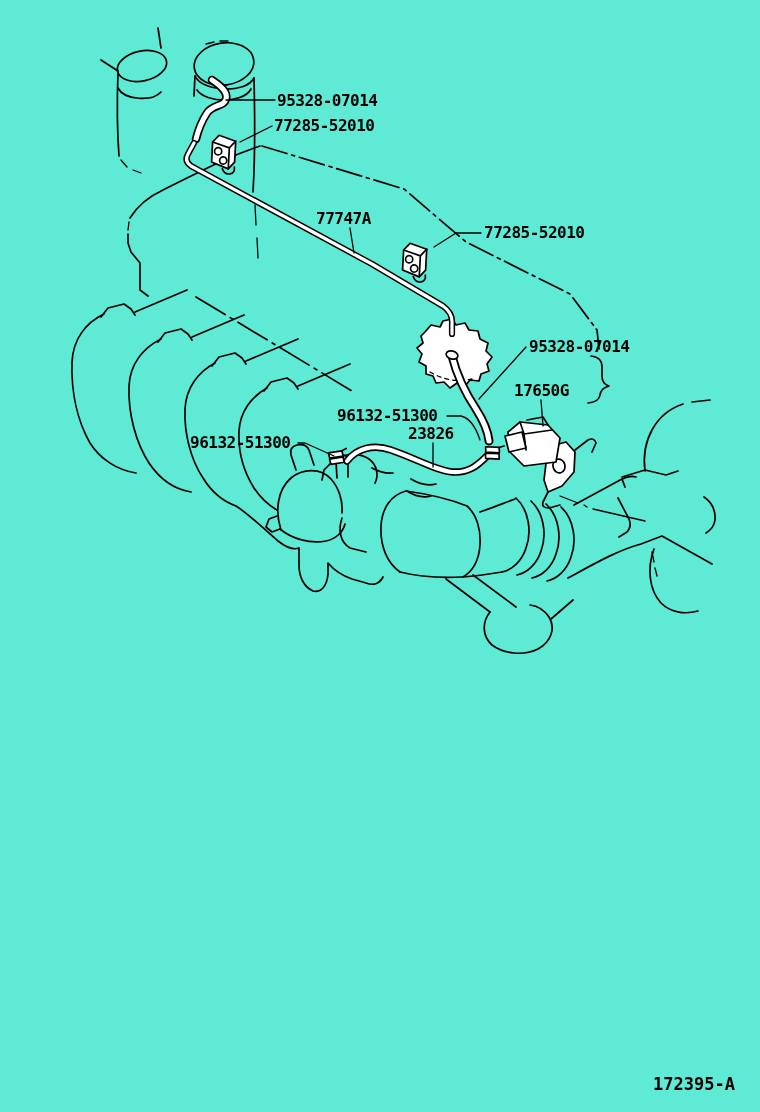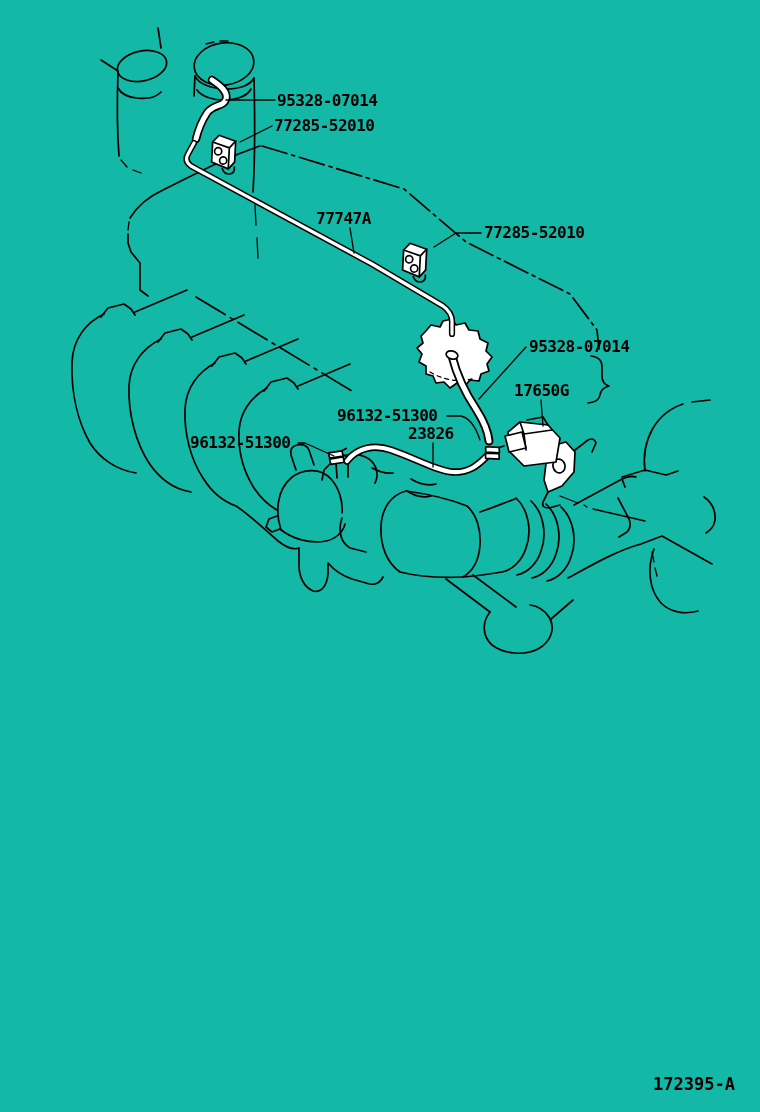--- a/index.html
+++ b/index.html
@@ -1,20 +1,20 @@
 <!DOCTYPE html>
 <html><head>
 <meta charset="utf-8">
 <style>
   html, body { margin: 0; padding: 0; background: #fff; }
   .page {
     position: relative;
     width: 760px;
     height: 1112px;
-    background: #14b8a6;
+    background: #5eead4;
     overflow: hidden;
     font-family: "DejaVu Sans Mono", monospace;
   }
   svg { display: block; }
   .part-label {
     font-family: "DejaVu Sans Mono", monospace;
     font-weight: 700;
     font-size: 16px;
     fill: #000;
     letter-spacing: -0.5px;

